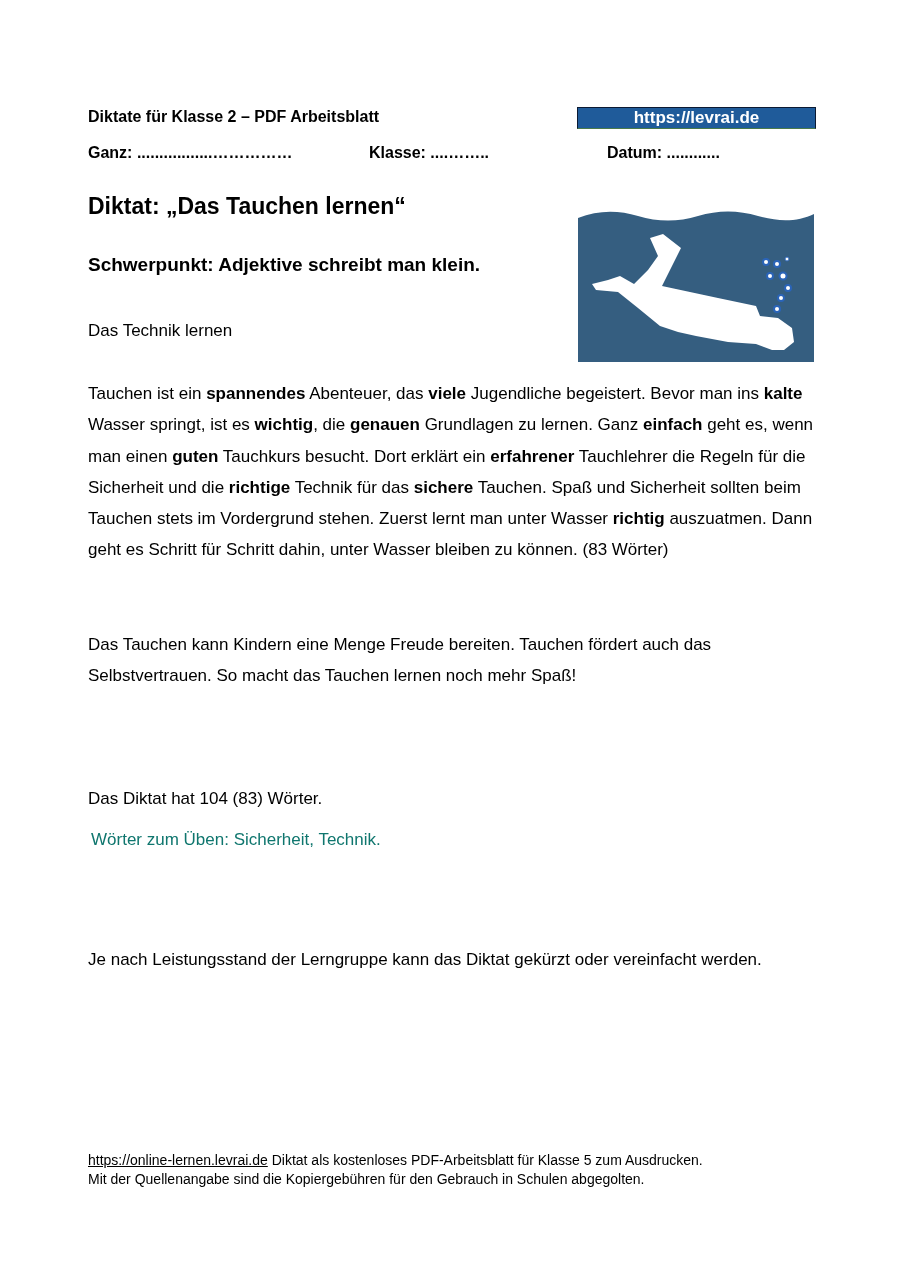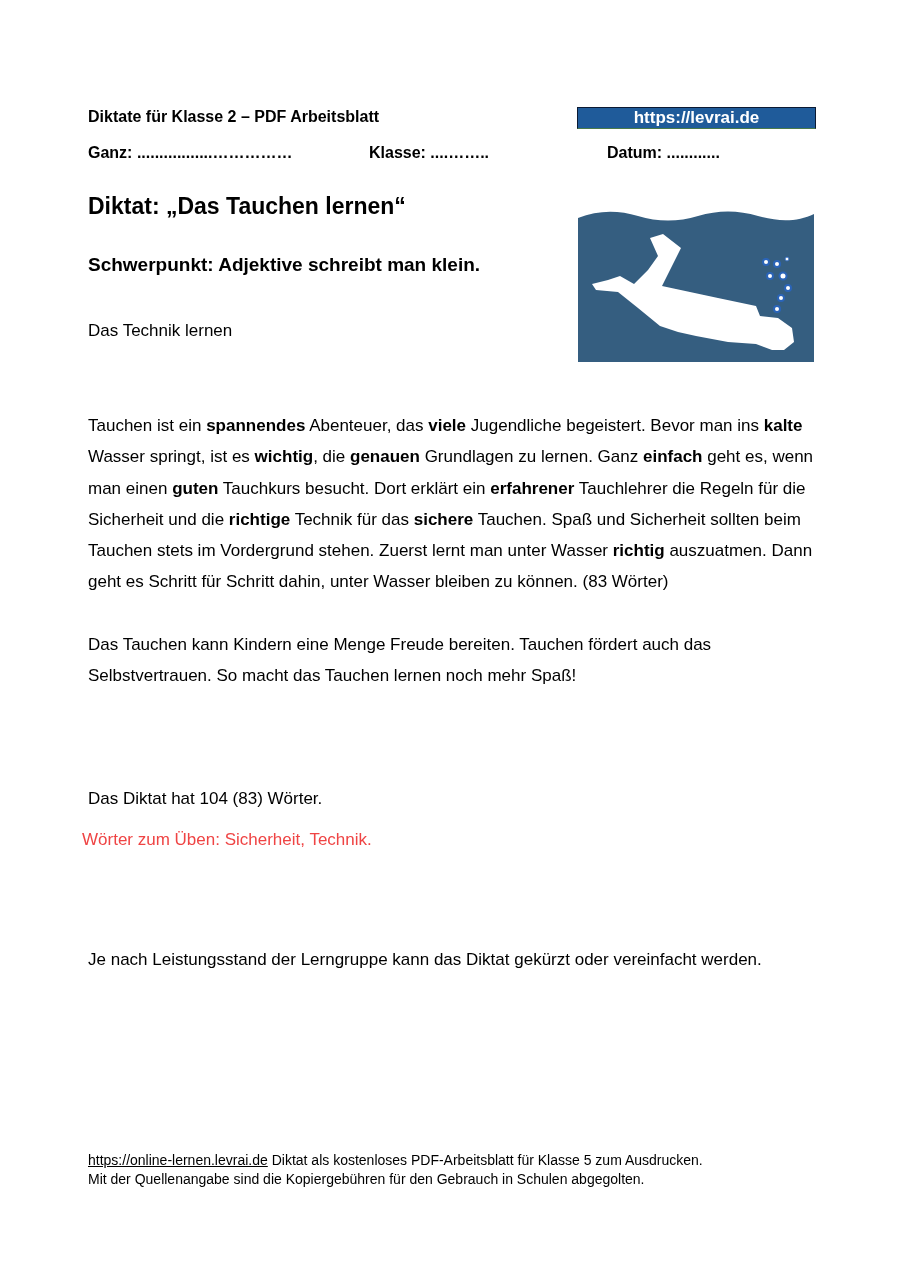--- a/index.html
+++ b/index.html
@@ -9,25 +9,25 @@
   .url-box { left: 577px; top: 107px; width: 237px; height: 20px; background: #1f5b9a; border: 1px solid #0b1a33; border-bottom: 1px solid #4a7a4a; color: #fff; font-weight: bold; font-size: 17px; text-align: center; line-height: 20px; }
   .field { top: 144px; font-size: 16px; font-weight: bold; }
   .f-name { left: 88px; }
   .f-klasse { left: 369px; }
   .f-datum { left: 607px; }
   .title { left: 88px; top: 193px; font-size: 23px; font-weight: bold; }
   .subtitle { left: 88px; top: 254px; font-size: 19px; font-weight: bold; }
   .story-title { left: 88px; top: 321px; font-size: 17px; }
   .illus { left: 578px; top: 208px; width: 236px; height: 154px; }
   .para { left: 88px; width: 735px; font-size: 17px; line-height: 31.3px; }
-  .p1 { top: 378px; margin-top: 32px; }
+  .p1 { top: 378px; }
   .p2 { top: 629px; }
   .p1 b, .p2 b { font-weight: bold; }
   .wc { left: 88px; top: 789px; font-size: 17px; }
-  .practice { left: 82px; top: 830px; font-size: 17px; color: #ef4444; }
+  .practice { left: 91px; top: 830px; font-size: 17px; color: #0f766e; }
   .note { left: 88px; top: 950px; font-size: 17px; }
   .footer { left: 88px; top: 1151px; font-size: 14px; line-height: 19px; }
   .footer a { color: #000; text-decoration: underline; }
 </style>
 </head>
 <body>
 
 <div class="abs hdr-title">Diktate für Klasse 2 – PDF Arbeitsblatt</div>
 <div class="abs url-box">https://levrai.de</div>
 

